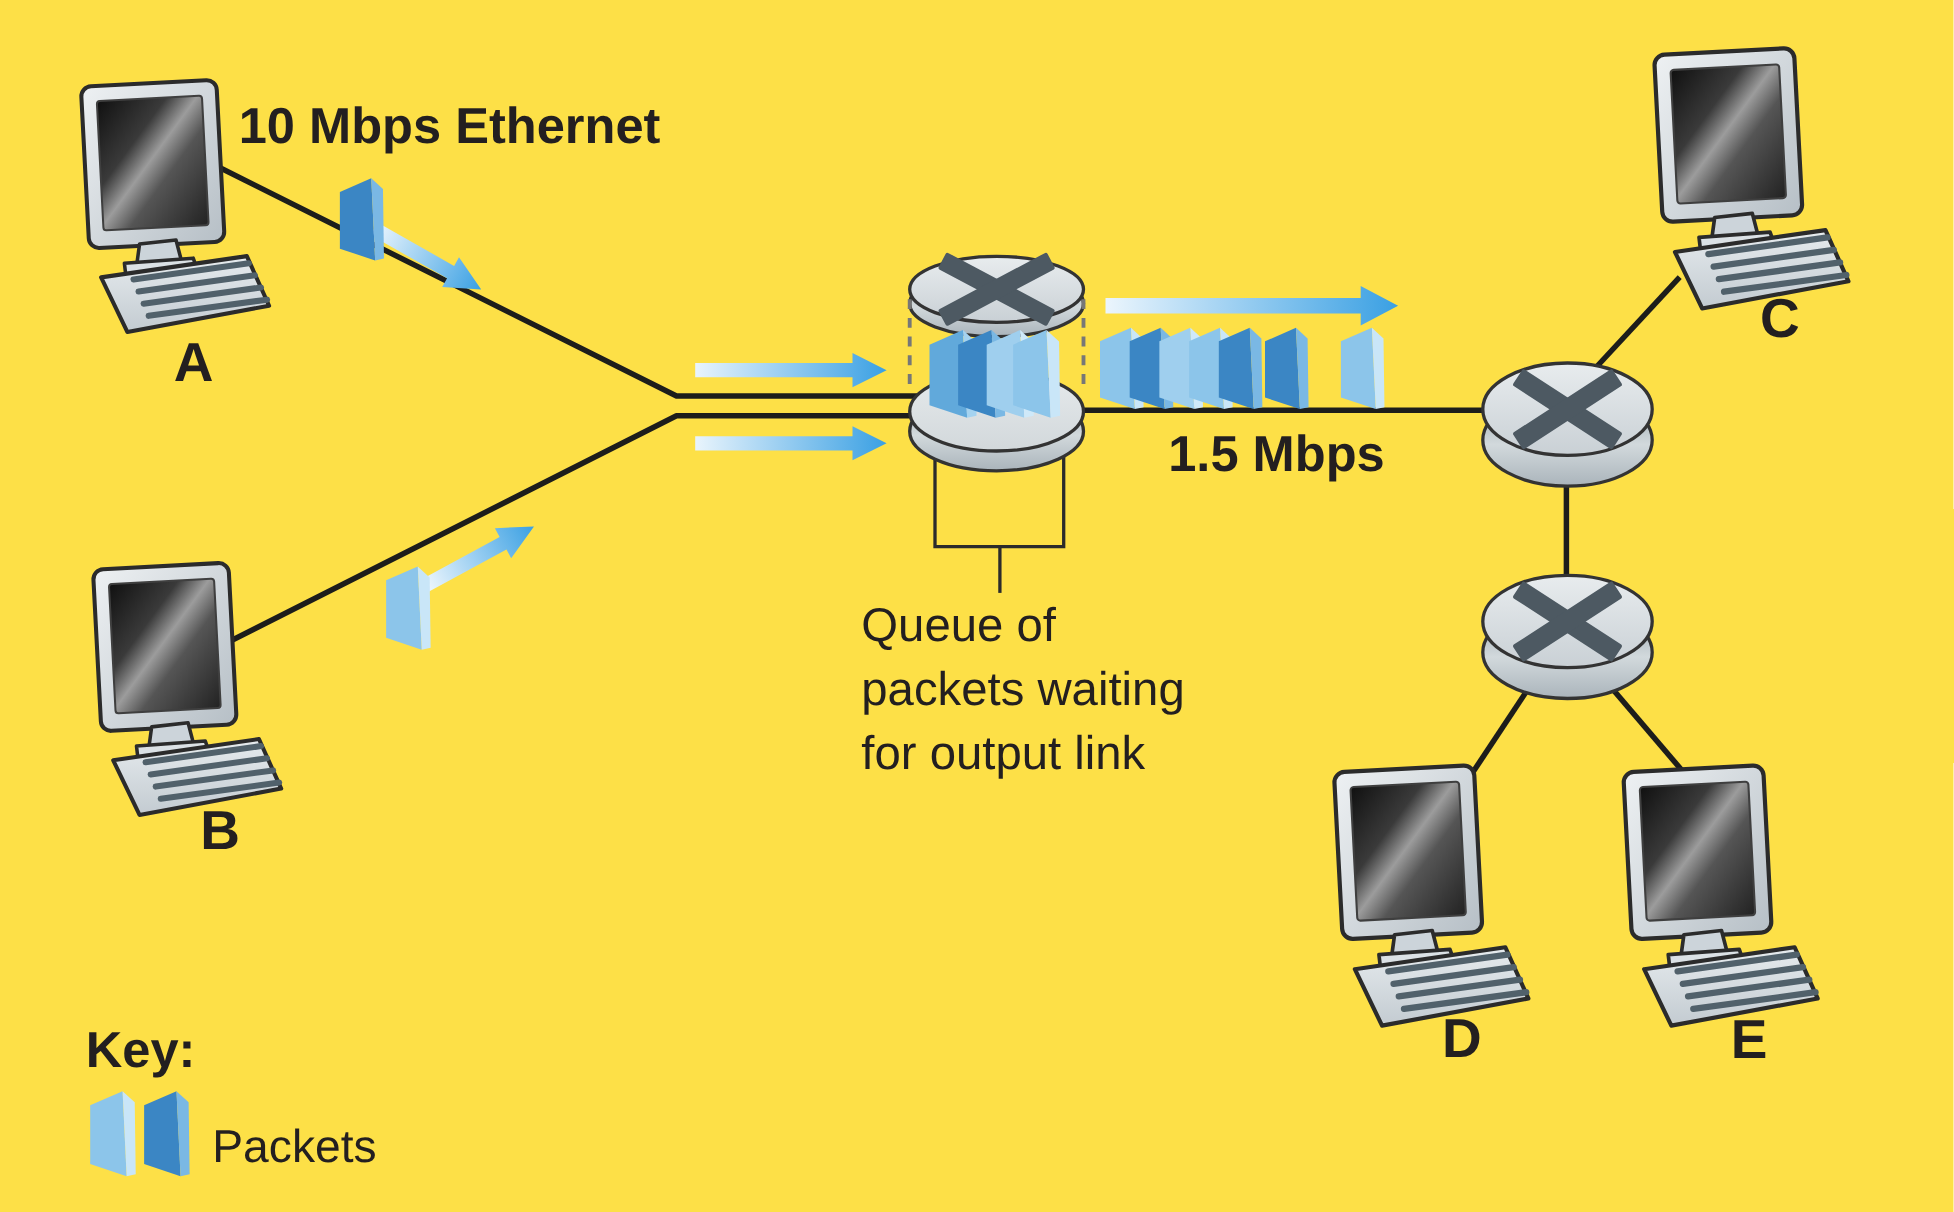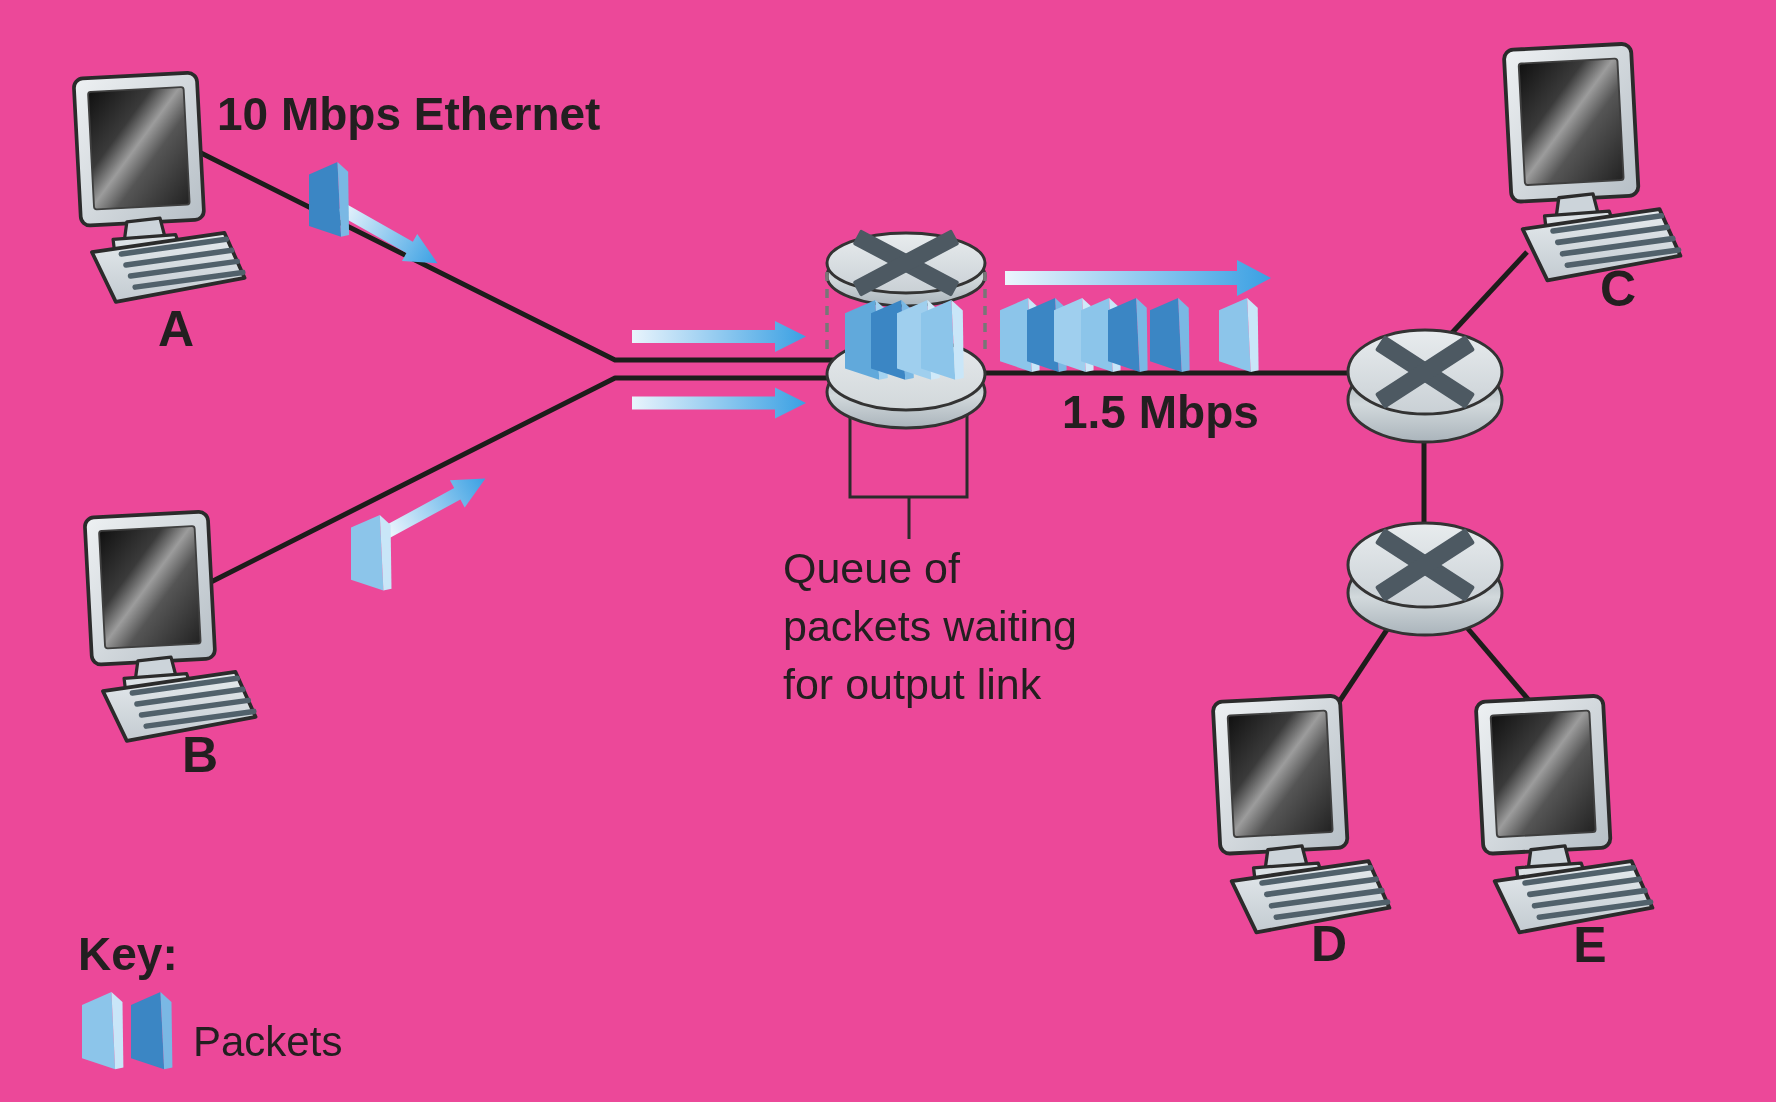--- a/index.html
+++ b/index.html
@@ -1,16 +1,16 @@
 <!DOCTYPE html>
 <html><head>
 <meta charset="utf-8">
 <style>
   html,body{margin:0;padding:0;background:#ffffff;}
-  .canvas{position:relative;width:1776px;height:1102px;background:#ec4899;overflow:hidden;
+  .canvas{position:relative;width:1776px;height:1102px;background:#fde047;overflow:hidden;
           font-family:"Liberation Sans","DejaVu Sans",sans-serif;}
   svg{display:block;}
   text{fill:#231f20;}
   .lbl-big{font-size:46px;font-weight:700;}
   .lbl-host{font-size:50px;font-weight:700;}
   .lbl-note{font-size:43px;font-weight:400;}
   .lbl-key{font-size:46px;font-weight:700;}
   .lbl-packets{font-size:42px;font-weight:400;}
   .pf{fill:var(--f);}
   .pe{fill:var(--e);}

